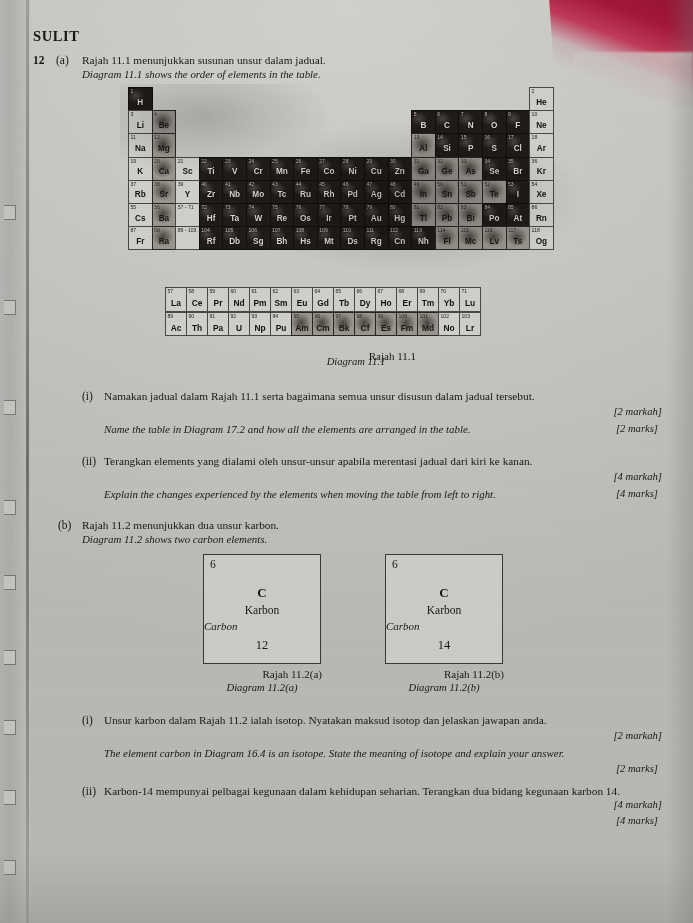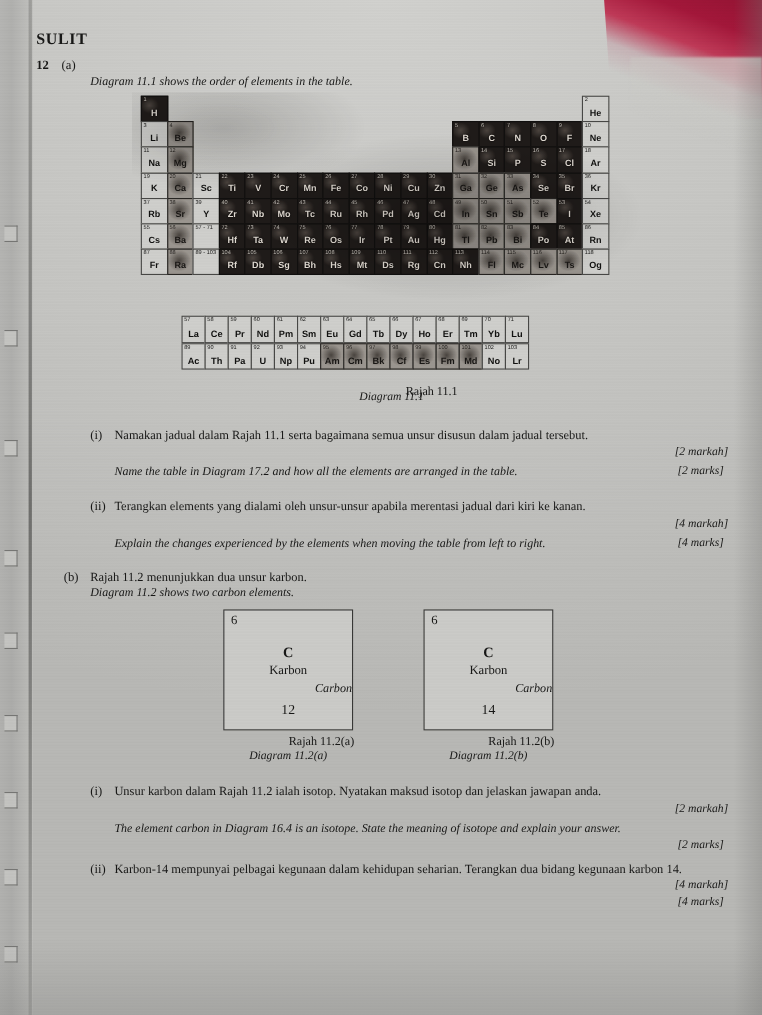--- a/index.html
+++ b/index.html
@@ -139,21 +139,21 @@
   
   .cbox{
     position:absolute;width:118px;height:110px;
     border:1.6px solid #3b3b39;
     background:#c9c9c6;
     box-sizing:border-box;
   }
   .cbox .pnum{position:absolute;left:6px;top:3px;font-size:11.5px;}
   .cbox .csym{position:absolute;left:0;right:0;top:30px;text-align:center;font-size:13px;font-weight:bold;}
   .cbox .cml{position:absolute;left:0;right:0;top:49px;text-align:center;font-size:11.5px;}
-  .cbox .cen{position:absolute;left:0;right:0;top:65px;text-align:right;font-size:11px;font-style:italic;}
+  .cbox .cen{position:absolute;left:0;right:0;top:65px;text-align:left;font-size:11px;font-style:italic;}
   .cbox .cmass{position:absolute;left:0;right:0;top:83px;text-align:center;font-size:12.5px;}
 
   
   #grain{
     position:absolute;inset:0;pointer-events:none;
     background:
       repeating-linear-gradient(0deg, rgba(0,0,0,.030) 0px, rgba(0,0,0,0) 2px, rgba(0,0,0,.022) 3px, rgba(0,0,0,0) 5px);
     mix-blend-mode:multiply;opacity:.7;
   }
   #content{filter:blur(.22px) contrast(1.04);}
@@ -177,20 +177,21 @@
 
   <div id="cloth"></div>
   <div id="cloth2"></div>
 
   <div id="content" class="ink">
 
     <div id="sulit">SULIT</div>
 
     <div class="qnum" style="left:33px;top:54px">12</div>
     <div class="qlabel" style="left:56px;top:54px">(a)</div>
+    <div class="ml" style="left:82px;top:54px;width:460px">Rajah 11.1 menunjukkan susunan unsur dalam jadual.</div>
     <div class="en" style="left:82px;top:68px;width:460px">Diagram 11.1 shows the order of elements in the table.</div>
 
     <div id="ptable">
         <div class="prow" style="top: 0px;">
           <div class="cell dark">
             <span class="z">1</span>
             <span class="sym">H</span>
           </div>
           <div class="spacer"></div>
           <div class="spacer"></div>

